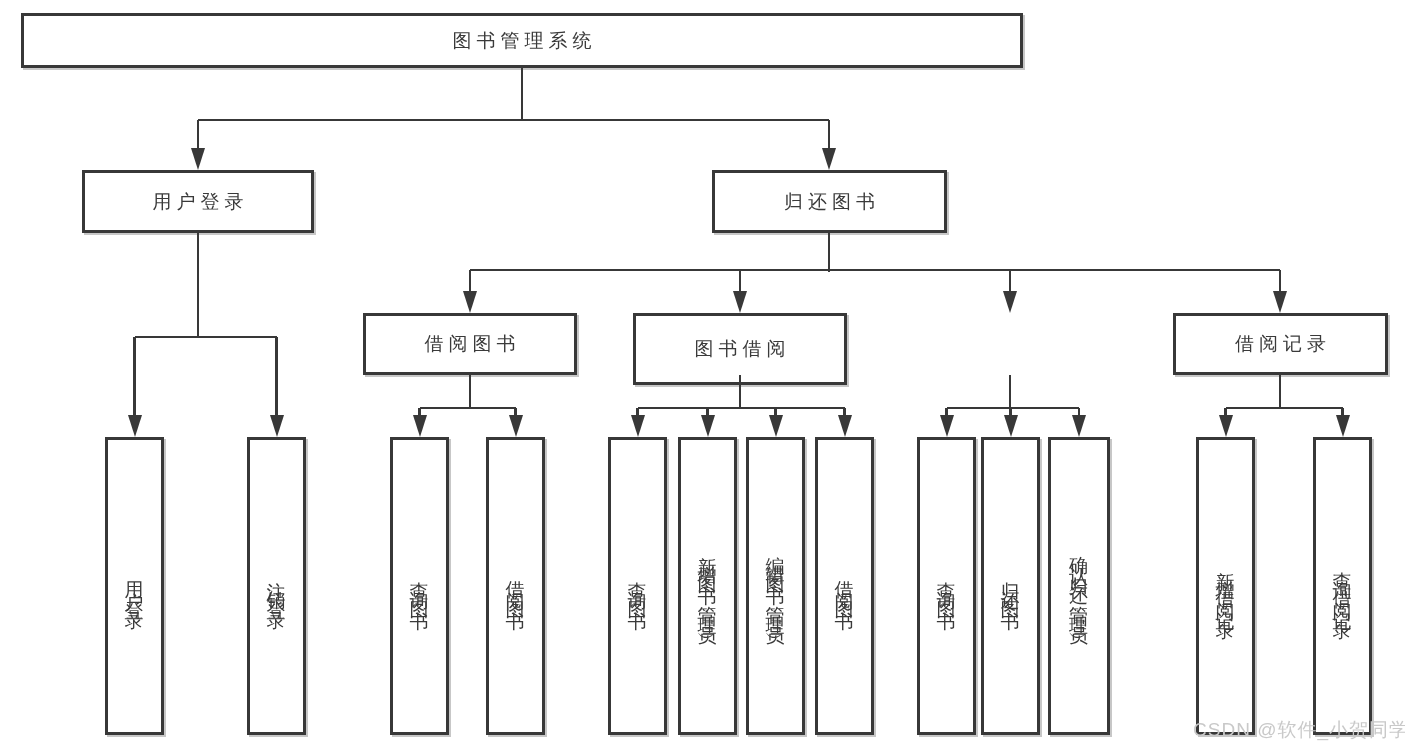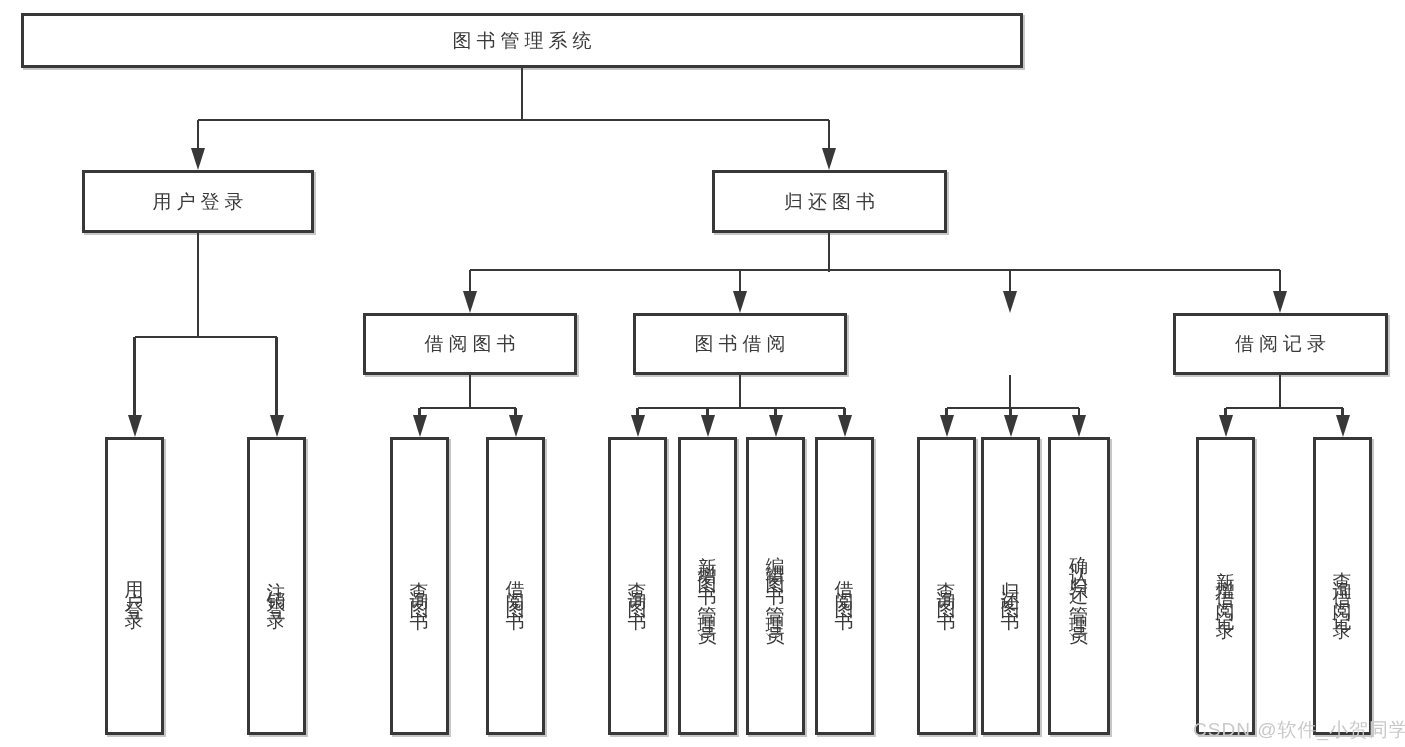--- a/index.html
+++ b/index.html
@@ -68,21 +68,21 @@
   <div class="vl" style="left:738.75px;top:270px;height:23px;"></div>
   <div class="arw" style="left:733px;top:291px;"></div>
   <div class="vl" style="left:1008.75px;top:270px;height:23px;"></div>
   <div class="arw" style="left:1003px;top:291px;"></div>
   <div class="vl" style="left:1278.75px;top:270px;height:23px;"></div>
   <div class="arw" style="left:1273px;top:291px;"></div>
 
   <div class="box" style="left:363px;top:313px;width:214px;height:62px;">
     <span class="h-label">借阅图书</span>
   </div>
-  <div class="box" style="left:633px;top:313px;width:214px;height:62px;">
+  <div class="box" style="left:633px;top:313px;width:214px;height:72px;">
     <span class="h-label">图书借阅</span>
   </div>
   <div class="box" style="left:1173px;top:313px;width:215px;height:62px;">
     <span class="h-label">借阅记录</span>
   </div>
 
   <div class="vl" style="left:468.75px;top:375px;height:34px;"></div>
   <div class="hl" style="left:419.5px;top:406.75px;width:96px;"></div>
   <div class="vl" style="left:418.25px;top:408px;height:9px;"></div>
   <div class="arw" style="left:412.5px;top:415px;"></div>

